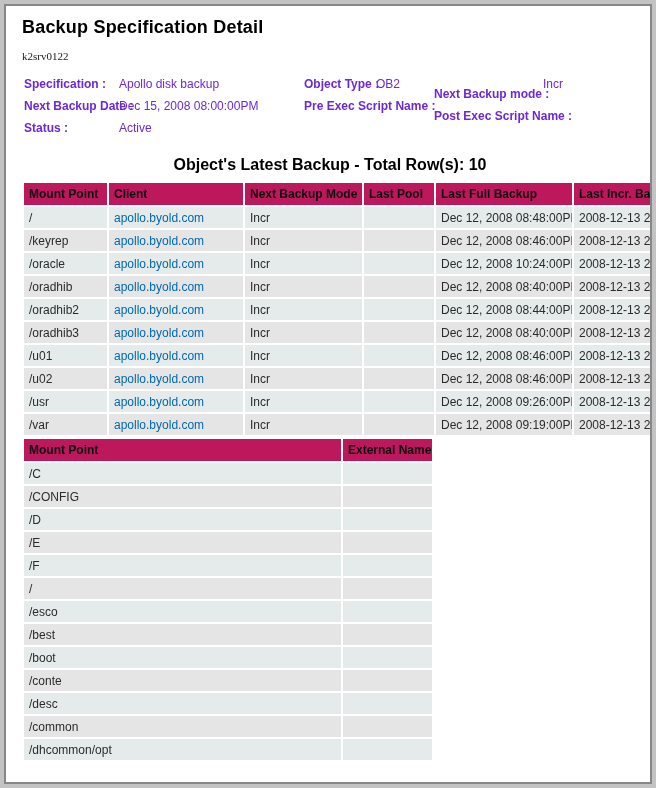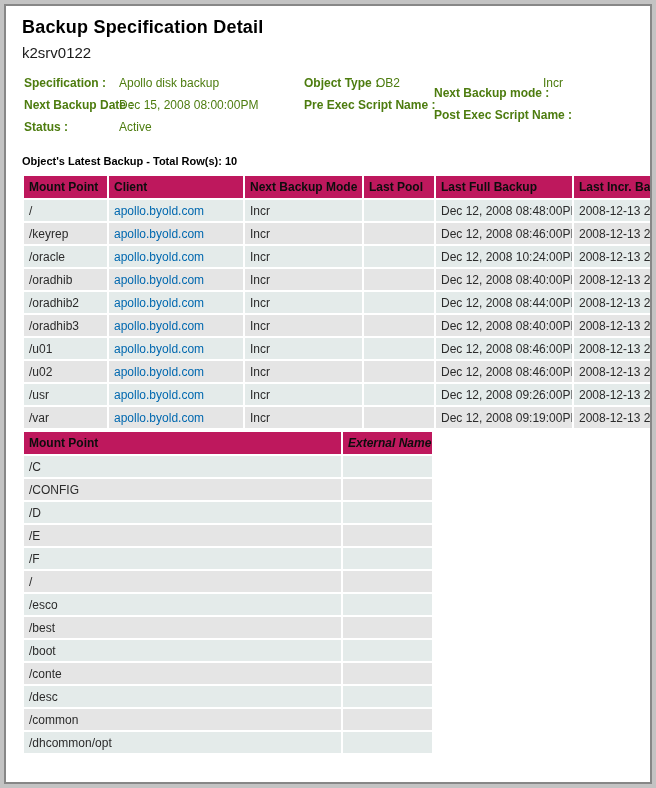--- a/index.html
+++ b/index.html
@@ -20,36 +20,37 @@
     background:#ffffff;
     border:2px solid #878787;
     overflow:hidden;
     padding:10px 12px 0 16px;
   }
   .page-title {
     font-size:18px; font-weight:bold; color:#000;
     margin:0; line-height:22px; letter-spacing:0.2px;
   }
   .server-name {
-    font-size:15px; color:#1a1a1a; margin-top:6px;
+    font-size:11px; color:#1a1a1a; margin-top:12px;font-family:Liberation Serif, serif;
   }
   .details {
     position:relative; height:66px; margin-top:13px;
-    font-size:12px; color:#4d7c0f;
+    font-size:12px; color:#6d28d9;
   }
   .details span { position:absolute; white-space:nowrap; line-height:14px; }
   .dlabel { font-weight:bold; }
   .r1 { top:2px; } .r2 { top:24px; } .r3 { top:46px; }
   .c1 { left:2px; } .c2 { left:97px; }
   .c3 { left:249px;margin-left:33px; }
   .c4 { left:340px; width:52px; text-align:center; }
   .c5 { left:412px;margin-top:10px; } .c6 { left:521px; }
   .section-heading {
-    font-size:11px; font-weight:bold; color:#000;
+    font-size:16px; font-weight:bold; color:#000;
     margin:15px 0 7px 0;
+    text-align:center;
   }
   table {
     border-collapse:separate; border-spacing:2px;
     table-layout:fixed; font-size:12px;
   }
   table.t1 { width:633px; }
   table.t2 { width:396px; }
   th {
     background:#be185d; color:#0d0d0d; font-weight:bold;
     text-align:left; height:20px; padding:1px 4px 1px 5px;
@@ -60,21 +61,21 @@
     white-space:nowrap; overflow:hidden;
   }
   tr.row-light td { background:#e4ebea; }
   tr.row-dark  td { background:#e5e5e5; }
   .client-link { color:#0068af; text-decoration:none; cursor:pointer; }
   
   .t1 .w-mount { width:74px; } .t1 .w-client { width:125px; }
   .t1 .w-mode { width:108px; } .t1 .w-pool { width:61px; }
   .t1 .w-full { width:127px; } .t1 .w-incr { width:116px; }
   
-  .t2 .w-mount2 { width:308px; } .t2 .w-ext { width:80px;font-style:italic; }
+  .t2 .w-mount2 { width:308px; } .t2 .w-ext { width:80px; }
 </style>
 </head>
 <body>
 
 <div class="frame">
   <div class="page">
 
     <h1 class="page-title">Backup Specification Detail</h1>
     <div class="server-name">k2srv0122</div>
 

